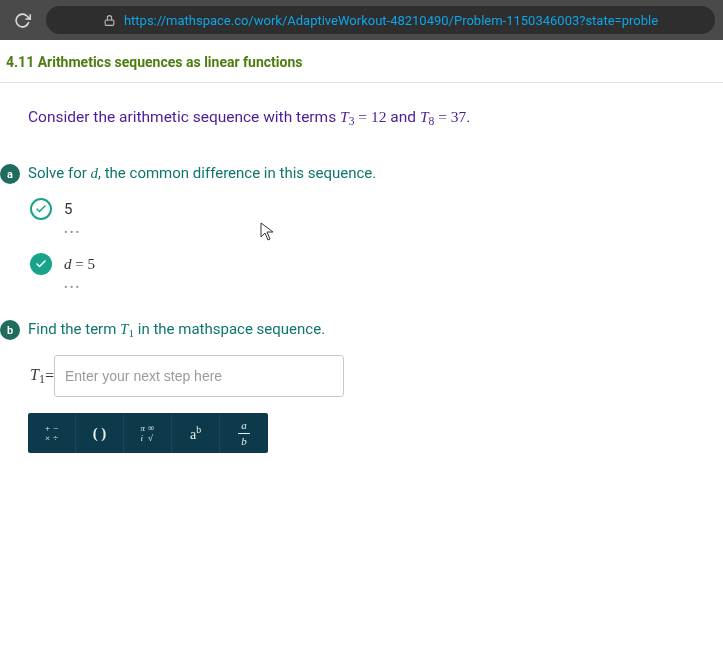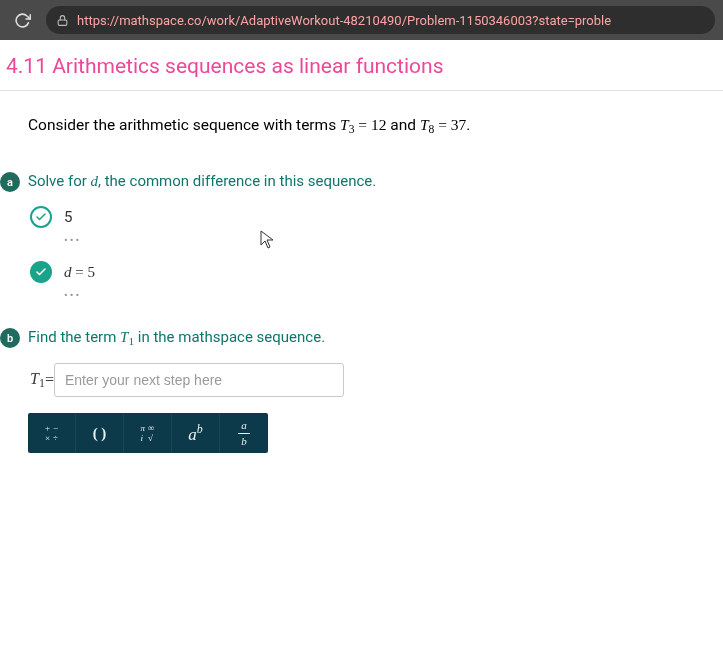--- a/index.html
+++ b/index.html
@@ -28,44 +28,45 @@
     }
     .url-bar {
       flex: 1;
       height: 28px;
       background: #2e2e2e;
       border-radius: 14px;
       display: flex;
       align-items: center;
       padding: 0 10px;
       gap: 8px;
-      color: #fca5a5;
+      color: #0ea5e9;
       font-size: 13px;
       overflow: hidden;
       white-space: nowrap;
+      justify-content: center;
     }
     .url-bar .lock { color: #bbb; flex-shrink: 0; }
     .content {
       background: #fff;
       height: calc(100% - 40px);
       padding: 0;
     }
     .section-title {
-      font-size: 21px;
-      font-weight: 400;
-      color: #ec4899;
+      font-size: 14px;
+      font-weight: 700;
+      color: #4d7c0f;
       padding: 14px 12px 12px 6px;
       border-bottom: 1px solid #e0e0e0;
     }
     .problem-body {
       padding: 22px 20px 20px 28px;
     }
     .intro {
       font-size: 15.5px;
-      color: #000000;
+      color: #4c1d95;
       line-height: 1.5;
       margin-bottom: 34px;
     }
     .math { font-family: "Georgia", "Times New Roman", serif; font-style: italic; }
     .math sub { font-size: 0.75em; vertical-align: -0.25em; font-style: normal; }
     .eq { font-style: normal; }
     .part {
       position: relative;
       margin-bottom: 26px;
     }
@@ -125,21 +126,21 @@
       margin: 14px 0 16px 2px;
     }
     .input-label {
       font-family: "Georgia", "Times New Roman", serif;
       font-style: italic;
       font-size: 16px;
     }
     .input-label sub { font-size: 0.75em; vertical-align: -0.25em; font-style: normal; }
     .step-input {
       width: 290px;
-      height: 34px;
+      height: 42px;
       border: 1px solid #c9c9c9;
       border-radius: 3px;
       padding: 0 10px;
       font-size: 14px;
       color: #555;
       outline: none;
       background: #fff;
     }
     .step-input::placeholder { color: #9a9a9a; }
     .toolbar {
@@ -278,21 +279,21 @@
         </div>
         <div class="tool-btn" style="font-style:normal;font-size:15px;font-weight:600">( )</div>
         <div class="tool-btn">
           <div class="tool-special">
             <span>π</span>
               <span>∞</span>
             <span>i</span>
               <span>√</span>
           </div>
         </div>
-        <div class="tool-btn" style="font-style:italic;font-size:17px">
+        <div class="tool-btn" style="font-size:14px">
           <span><span>a</span><sup style="font-size:0.7em">b</sup></span>
         </div>
         <div class="tool-btn">
           <div class="tool-frac">
             <span>a</span>
             <div class="bar"></div>
             <span>b</span>
           </div>
         </div>
       </div>

